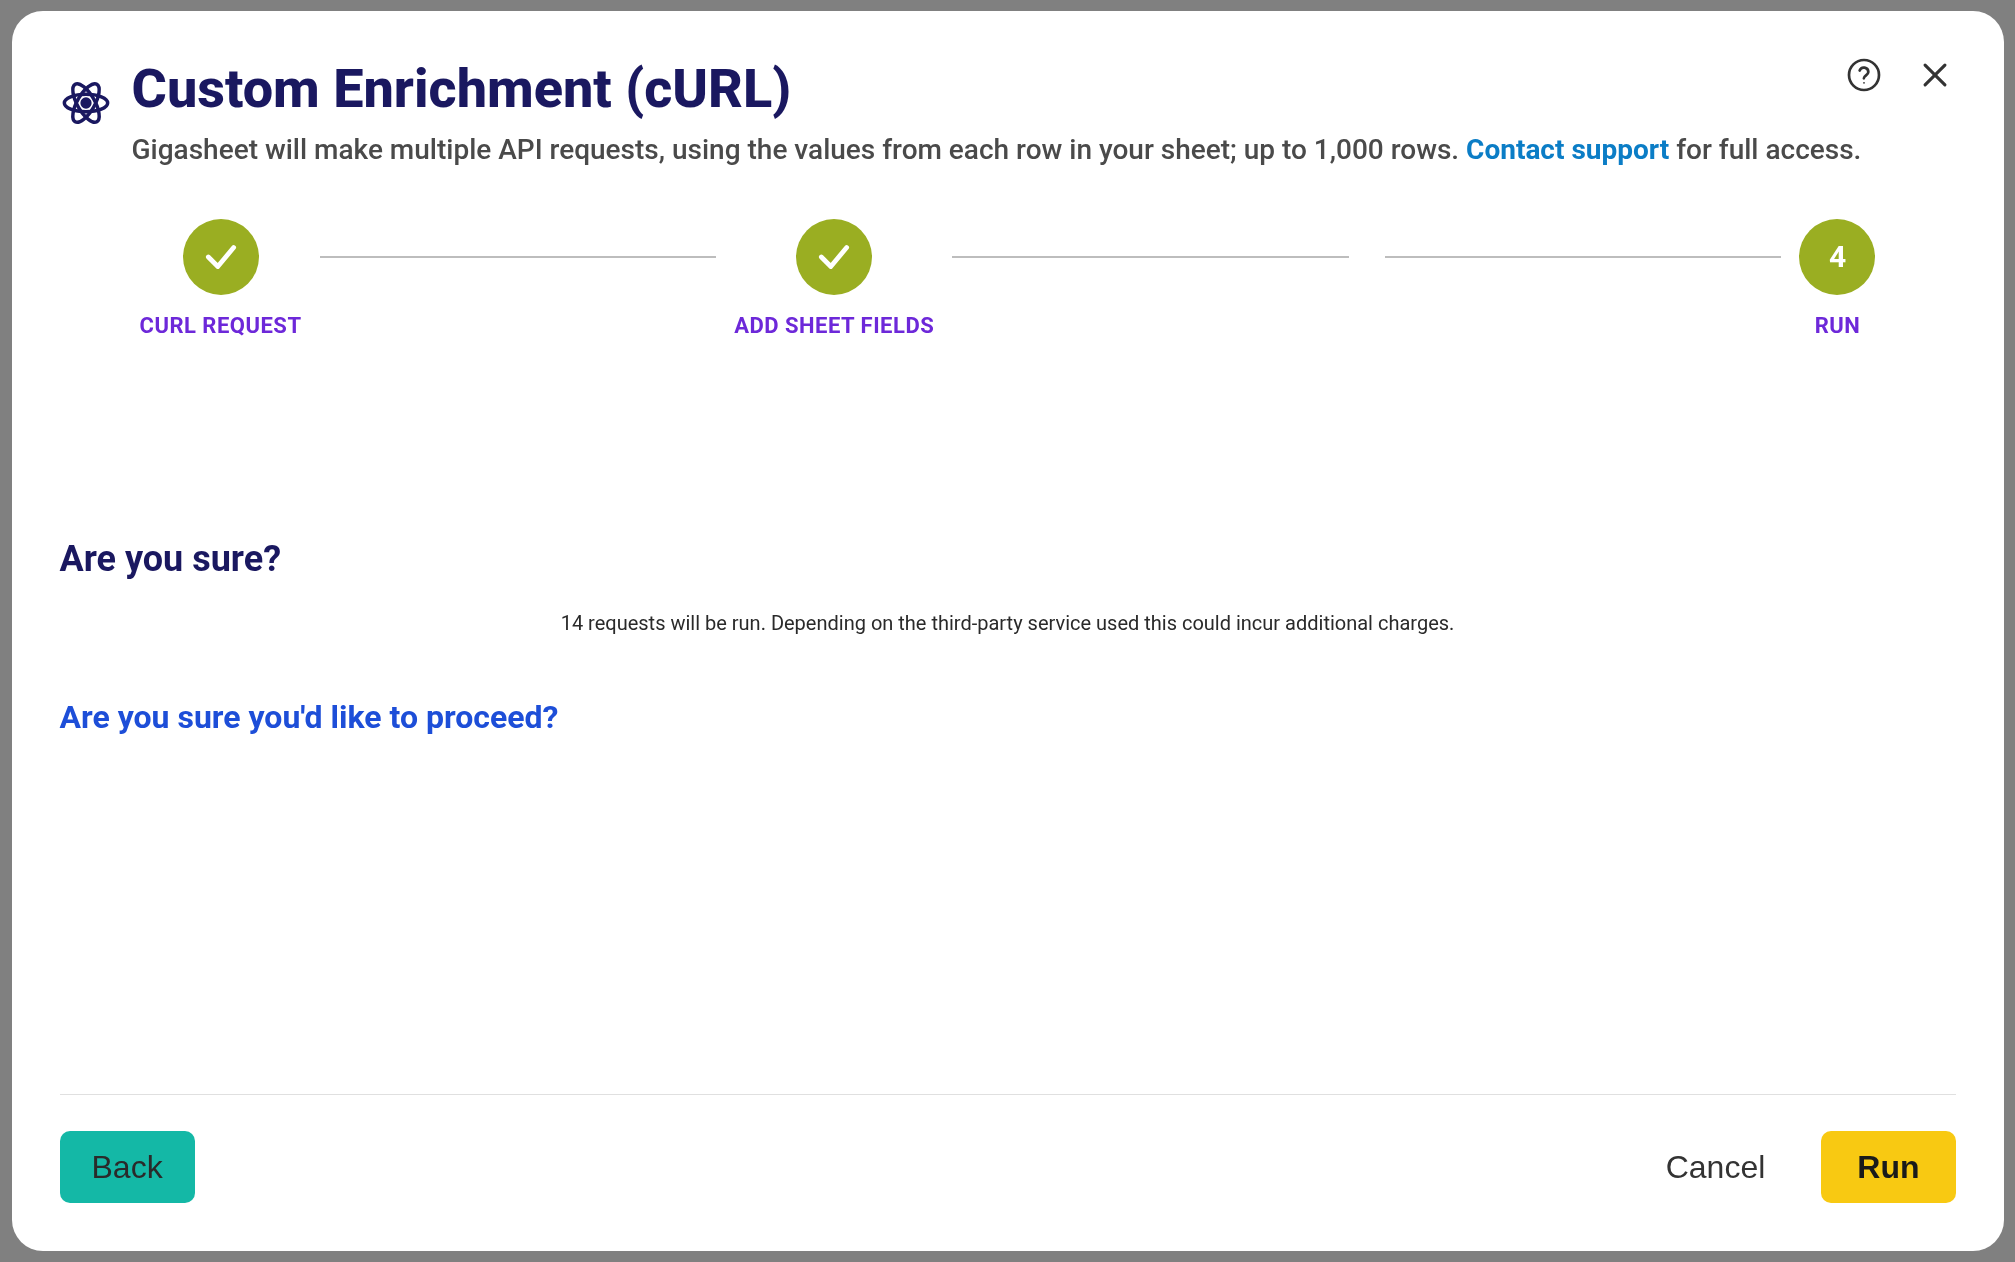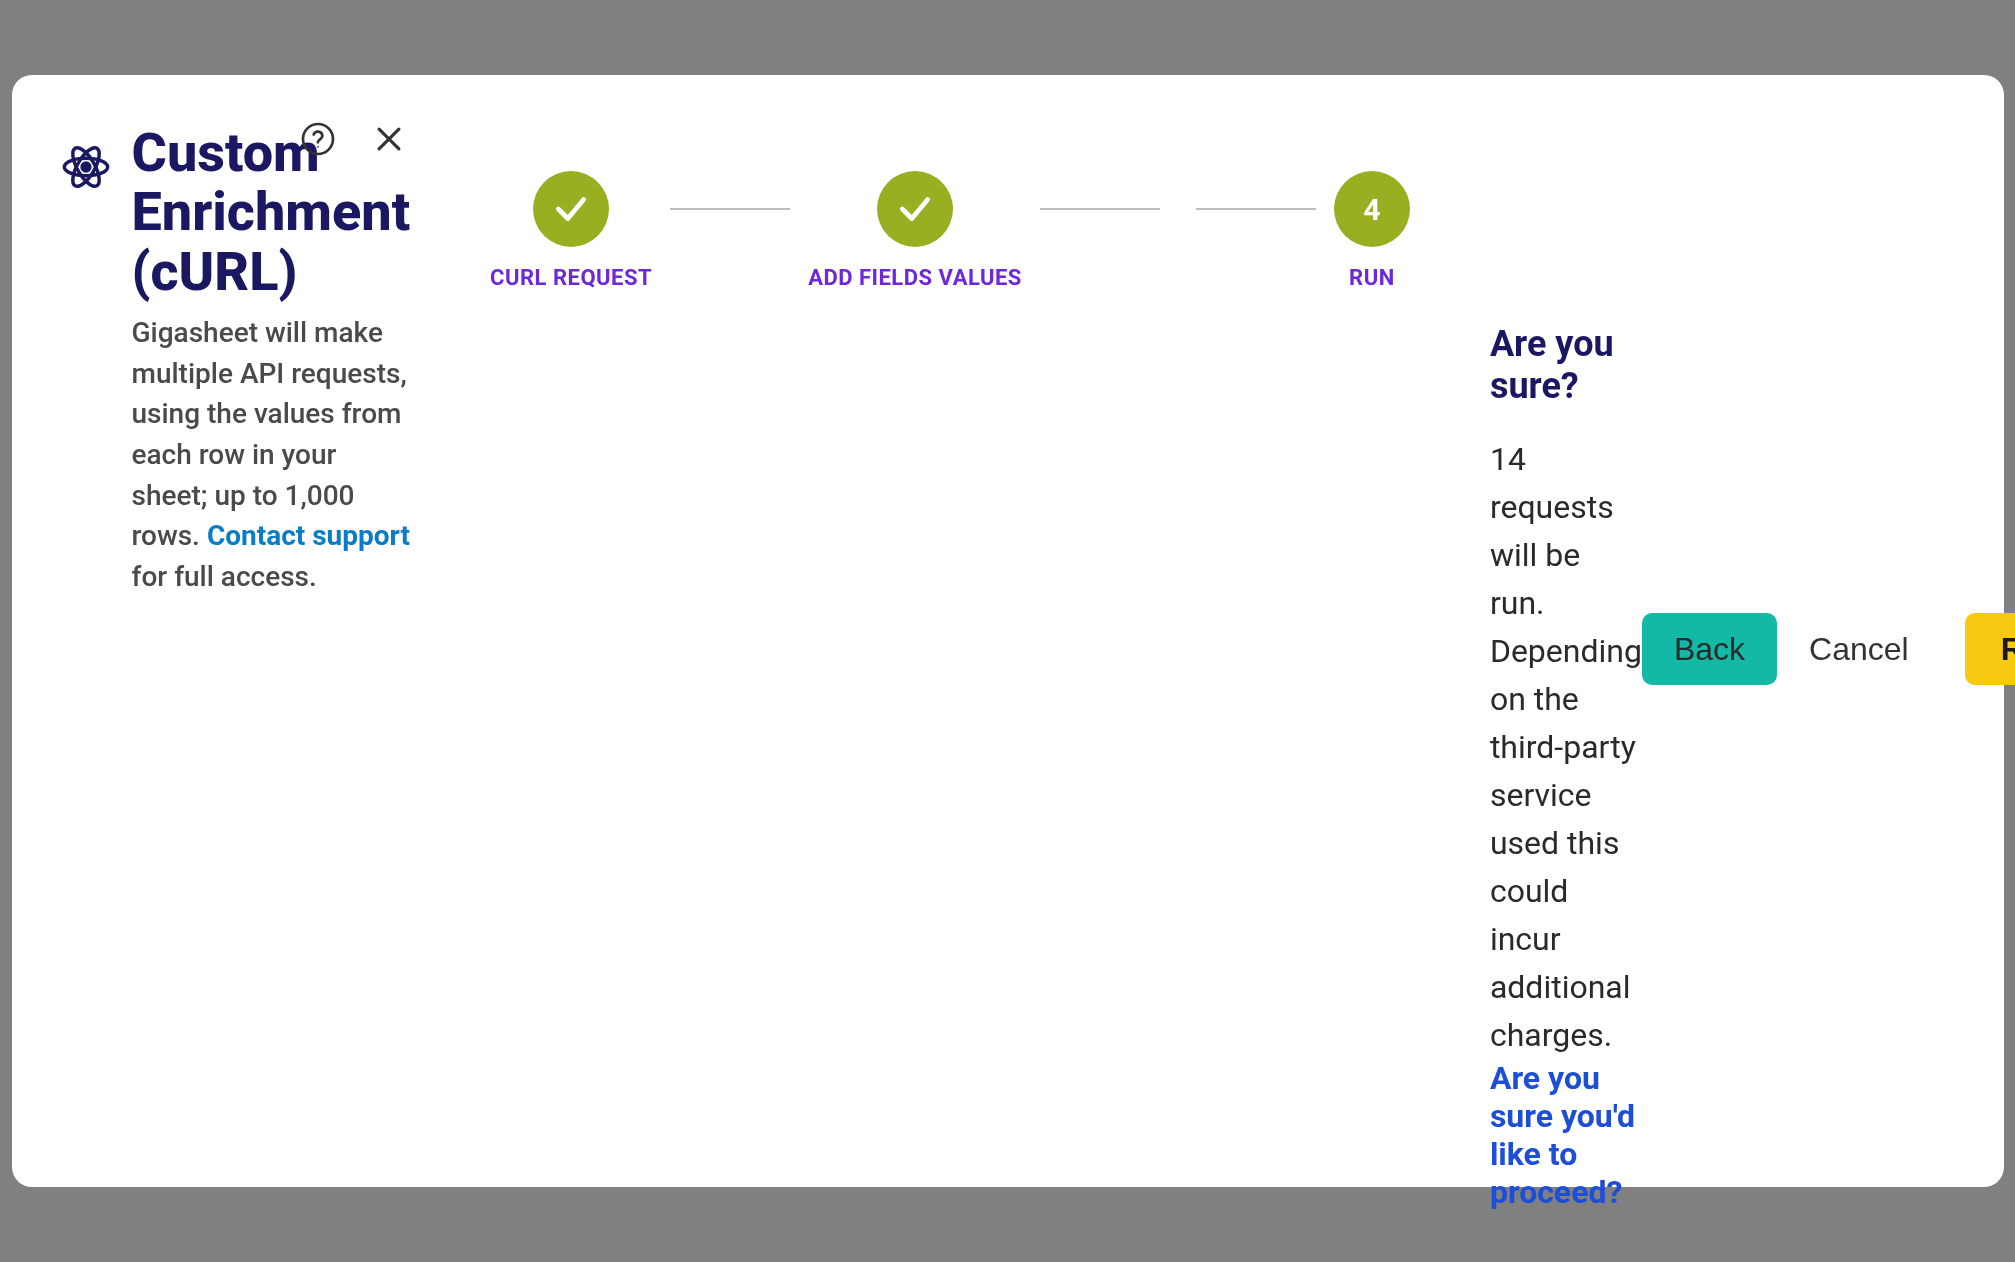--- a/index.html
+++ b/index.html
@@ -11,27 +11,27 @@
     font-family: -apple-system, BlinkMacSystemFont, "Segoe UI", Roboto, "Helvetica Neue", Arial, sans-serif;
     background: #808080;
     width: 2015px;
     height: 1262px;
     display: flex;
     align-items: center;
     justify-content: center;
   }
   .modal {
     background: #ffffff;
-    border-radius: 20px;
+    border-radius: 31px;
     width: 1992px;
-    height: 1112px;
+    height: 1240px;
     position: relative;
     padding: 48px;
     display: flex;
-    flex-direction: row;
+    flex-direction: column;
   }
   .modal-header {
     display: flex;
     align-items: flex-start;
     position: relative;
   }
   .header-icon {
     width: 52px;
     height: 52px;
     flex-shrink: 0;
@@ -129,24 +129,26 @@
     margin-top: 200px;
     padding: 0 0;
   }
   .confirm-heading {
     font-size: 36px;
     font-weight: 700;
     color: #1a1860;
     margin-bottom: 28px;
   }
   .confirm-text {
-    font-size: 32px;
+    font-size: 20px;
     font-weight: 400;
     color: #2a2a2a;
     line-height: 1.5;
+    margin-bottom: 60px;
+    text-align: center;
   }
   .confirm-proceed {
     font-size: 32px;
     font-weight: 700;
     color: #1d4ed8;
   }
   .footer-divider {
     height: 1px;
     background: #e0e0e0;
     margin-top: auto;
@@ -228,21 +230,21 @@
       </div>
       <div class="step-label">CURL REQUEST</div>
     </div>
     <div class="step-divider"></div>
     <div class="step">
       <div class="step-circle">
         <svg viewBox="0 0 24 24" fill="none" stroke="#fff" stroke-width="3" stroke-linecap="round" stroke-linejoin="round">
           <polyline points="4 12 10 18 20 6"></polyline>
         </svg>
       </div>
-      <div class="step-label">ADD FIELDS VALUES</div>
+      <div class="step-label">ADD SHEET FIELDS</div>
     </div>
     <div class="step-divider"></div>
     <div class="step-divider"></div>
     <div class="step">
       <div class="step-circle">
         <span class="step-number">4</span>
       </div>
       <div class="step-label">RUN</div>
     </div>
   </div>

